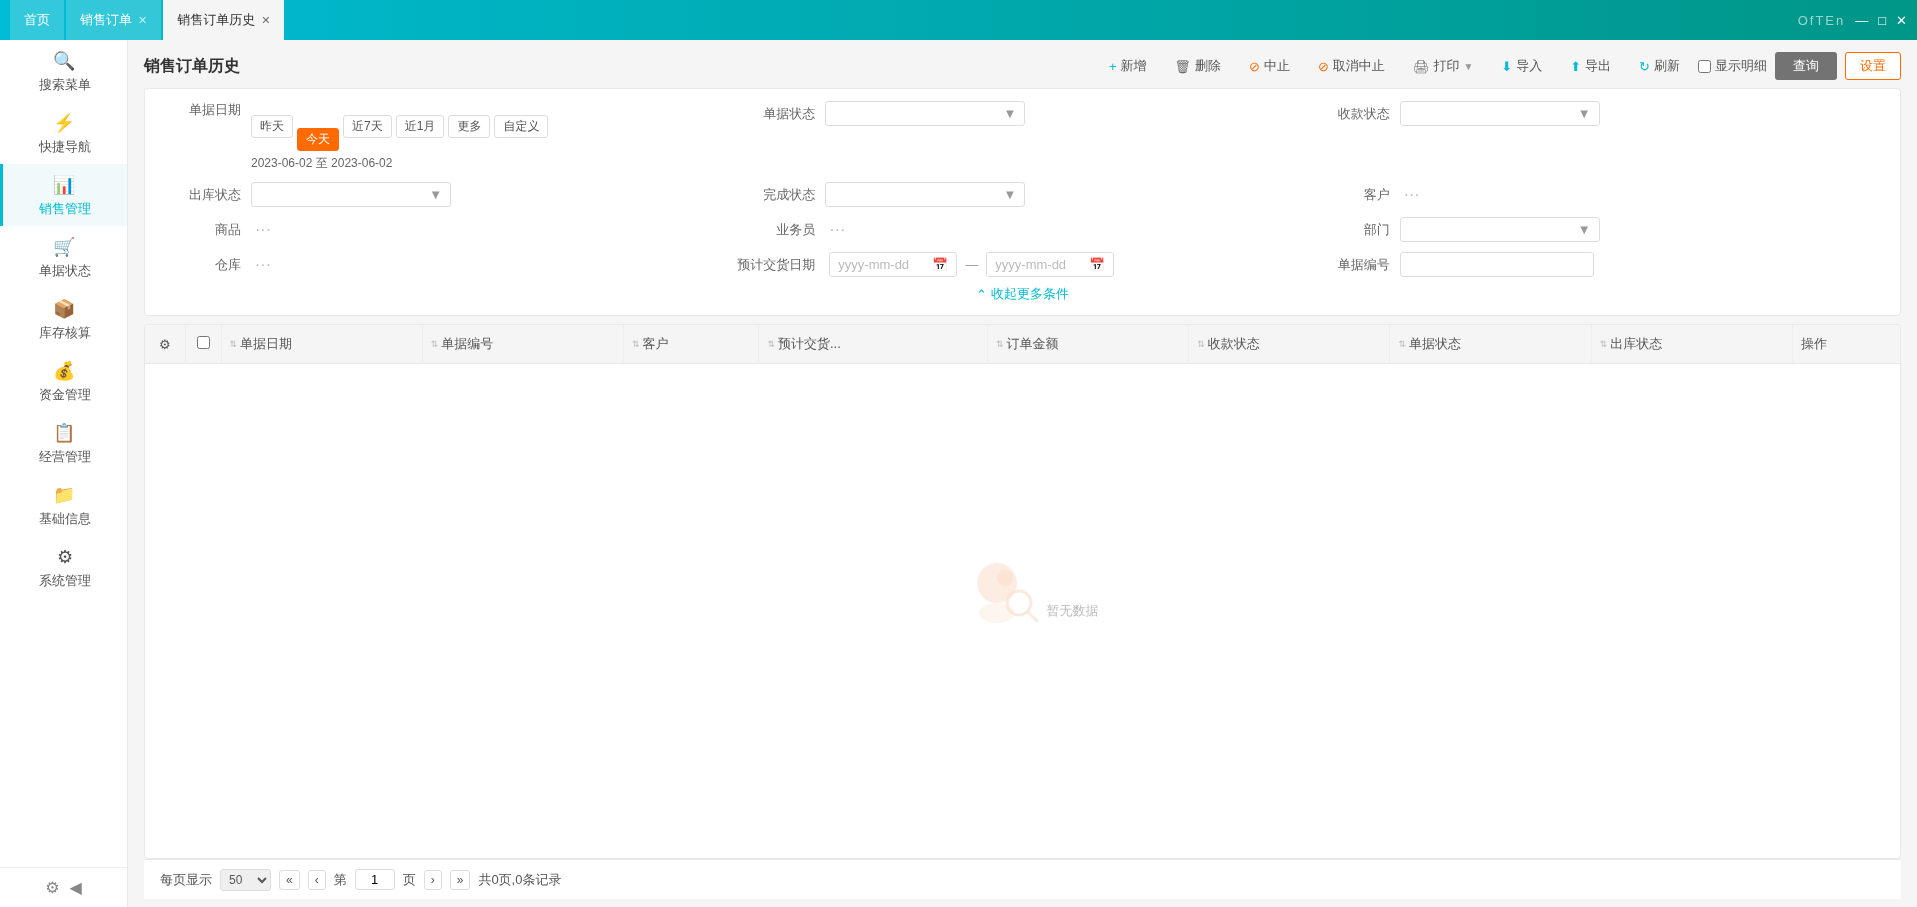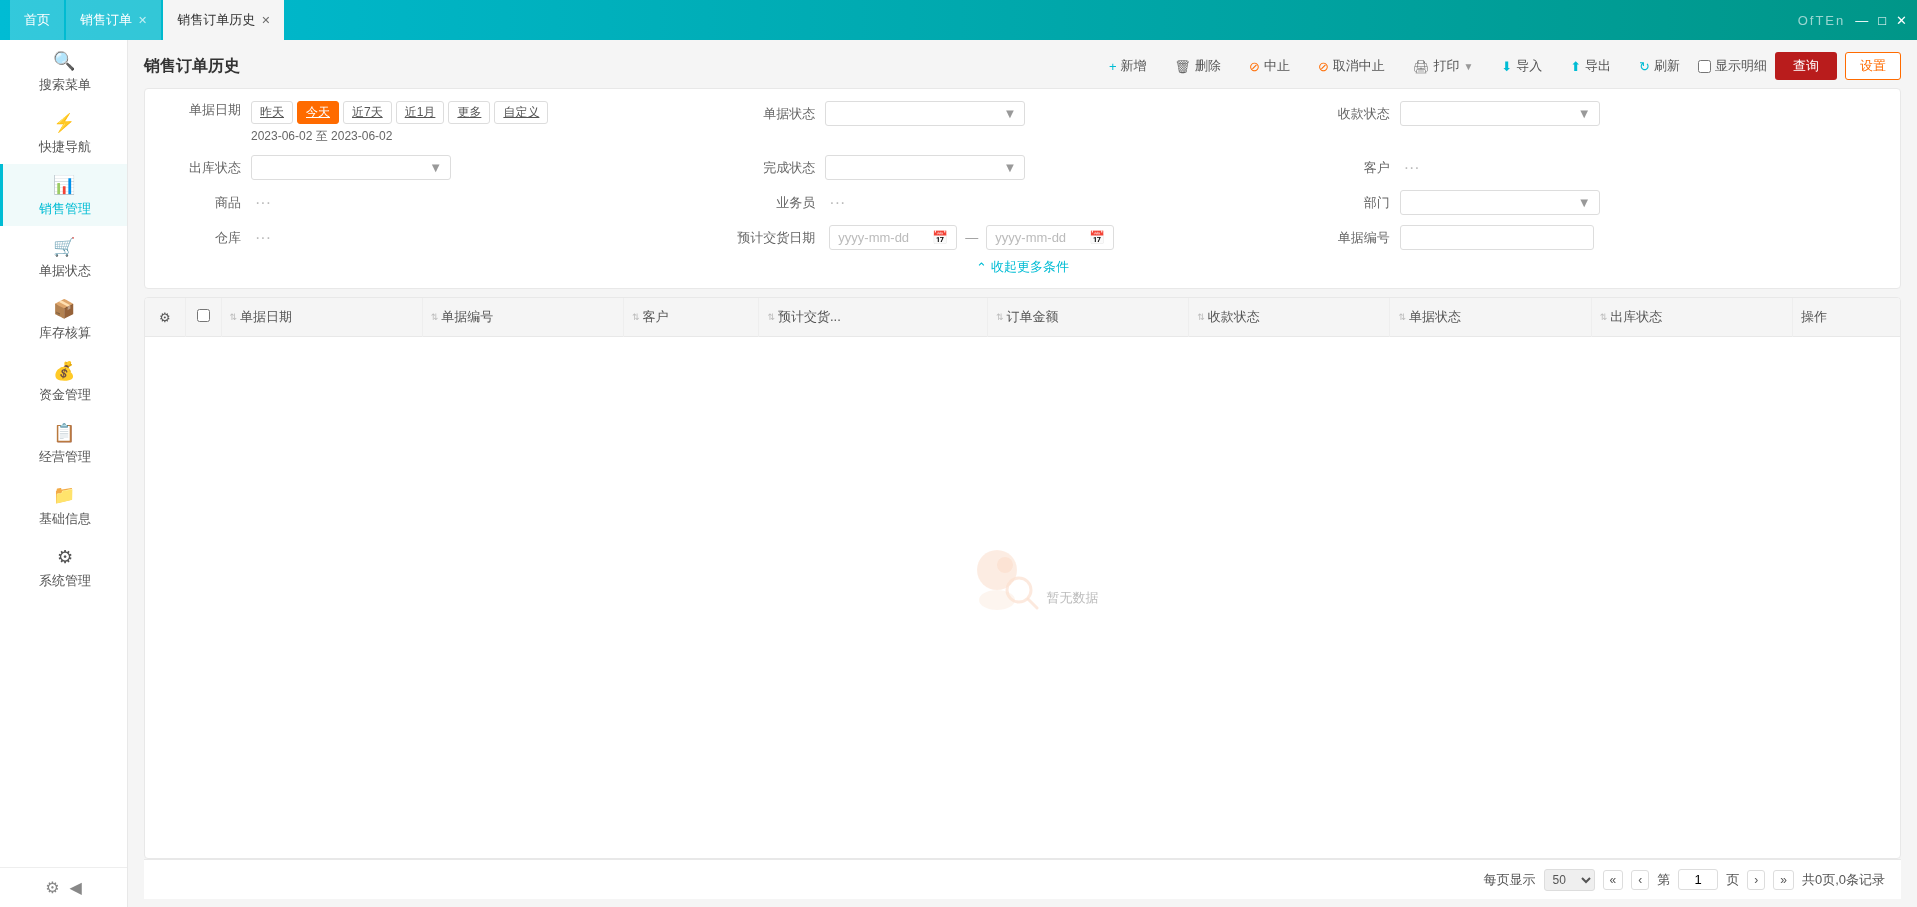--- a/index.html
+++ b/index.html
@@ -94,21 +94,21 @@
       gap: 4px;
       padding: 4px 10px;
       border: none;
       background: transparent;
       cursor: pointer;
       color: #555;
       font-size: 13px;
       border-radius: 3px;
     }
     .btn-orange {
-      background: #b91c1c;
+      background: #737373;
       color: #fff;
       border: none;
       padding: 5px 18px;
       border-radius: 3px;
       cursor: pointer;
       font-size: 13px;
     }
     .btn-orange-outline {
       background: #fff;
       color: #ff6b00;
@@ -138,26 +138,26 @@
       padding-right: 10px;
     }
     .date-btn {
       padding: 2px 8px;
       border: 1px solid #ddd;
       border-radius: 3px;
       cursor: pointer;
       font-size: 12px;
       color: #555;
       background: #fff;
-      text-decoration: underline;
     }
     .date-btn.active {
       background: #ff6b00;
       color: #fff;
       border-color: #ff6b00;
+      margin-top: 27px;
     }
     .date-range { font-size: 12px; color: #666; margin-top: 0; }
     .select-input {
       border: 1px solid #ddd;
       border-radius: 3px;
       padding: 4px 8px;
       background: #fff;
       color: #555;
       font-size: 13px;
       display: flex;
@@ -238,21 +238,20 @@
       color: #bbb;
       font-size: 13px;
       padding: 40px;
     }
 
     
     .pagination {
       height: 40px;
       display: flex;
       align-items: center;
-      justify-content: flex-end;
       padding: 0 16px;
       background: #fff;
       border-top: 1px solid #e8e8e8;
       gap: 8px;
       color: #555;
       font-size: 13px;
       flex-shrink: 0;
       margin: 0 16px 8px;
     }
     .page-size-select {

